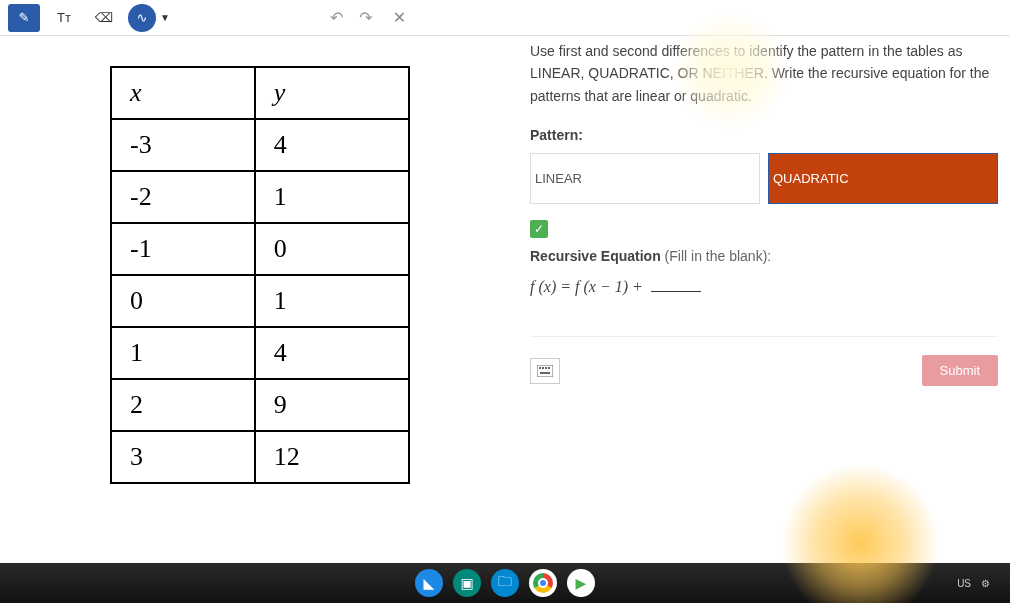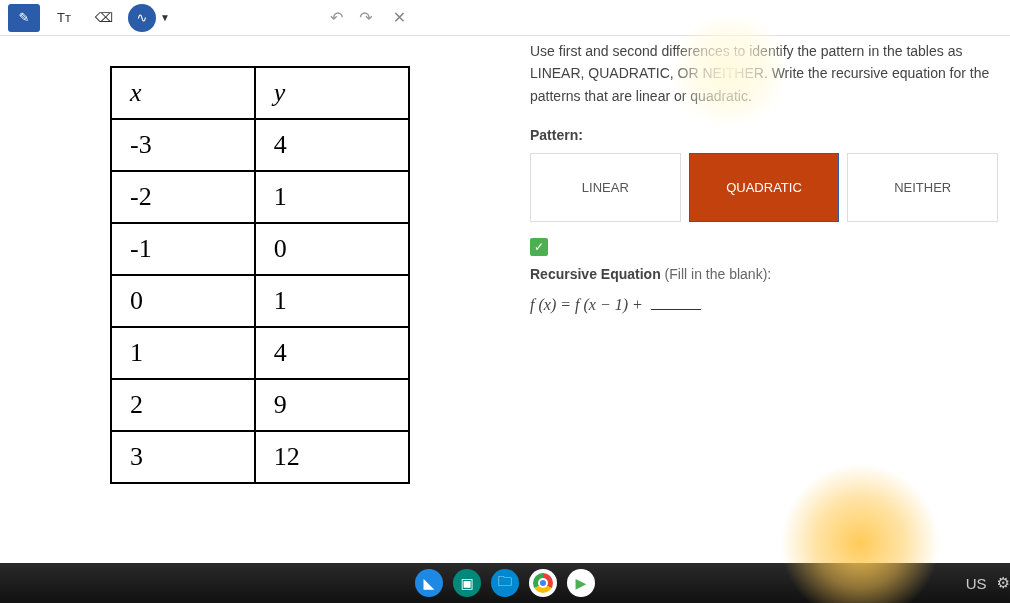--- a/index.html
+++ b/index.html
@@ -99,24 +99,23 @@
       font-weight: bold;
       margin-bottom: 10px;
     }
     .pattern-buttons {
       display: flex;
       gap: 8px;
       margin-bottom: 16px;
     }
     .pattern-btn {
       flex: 1;
-      padding: 26px 4px;
+      padding: 17px 4px;
       border: 1px solid #ddd;
       background: #fff;
-      text-align: center;
       font-size: 13px;
       cursor: pointer;
       color: #555;
     }
     .pattern-btn.selected {
       background: #c2410c;
       color: #fff;
       border-color: #2a5caa;
     }
     .check-badge {
@@ -196,26 +195,26 @@
       height: 28px;
       border-radius: 50%;
       display: flex;
       align-items: center;
       justify-content: center;
       font-size: 14px;
       cursor: pointer;
     }
     .taskbar-right {
       position: absolute;
-      right: 0;
+      right: 20px;
       display: flex;
       align-items: center;
       gap: 10px;
       color: #ccc;
-      font-size: 15px;
+      font-size: 10px;
     }
     .tb-blue { background: #1e88e5; color:#fff; }
     .tb-teal { background: #00897b; color:#fff; }
     .tb-folder { background: #0288d1; color:#fff; }
     .tb-chrome { background: #fff; }
     .tb-play { background: #fff; color:#4caf50; }
     .chrome-inner {
       width: 20px; height: 20px; border-radius:50%;
       background: conic-gradient(#ea4335 0 120deg, #fbbc05 120deg 240deg, #34a853 240deg 360deg);
       position: relative;
@@ -288,33 +287,45 @@
       </table>
   </div>
 
   <div class="right-panel">
     <p class="instructions">Use first and second differences to identify the pattern in the tables as LINEAR, QUADRATIC, OR NEITHER. Write the recursive equation for the patterns that are linear or quadratic.</p>
 
     <div class="pattern-label">Pattern:</div>
     <div class="pattern-buttons">
       <div class="pattern-btn">LINEAR</div>
       <div class="pattern-btn selected">QUADRATIC</div>
-      <div class="pattern-btn">NEITHER</div>
     </div>
 
     <div class="check-badge">✓</div>
 
     <div class="recursive-label">
       <span>Recursive Equation </span><span class="hint">(Fill in the blank):</span>
     </div>
 
     <div class="equation">
       <span>f (x) = f (x − 1) + </span><span class="blank"></span>
     </div>
 
+    <div class="answer-row">
+      <div class="keyboard-btn">
+        <svg width="16" height="12" viewBox="0 0 16 12">
+            <rect x="0" y="0" width="16" height="12" fill="none" stroke="#666"></rect>
+            <rect x="2" y="2" width="2" height="2" fill="#666"></rect>
+            <rect x="5" y="2" width="2" height="2" fill="#666"></rect>
+            <rect x="8" y="2" width="2" height="2" fill="#666"></rect>
+            <rect x="11" y="2" width="2" height="2" fill="#666"></rect>
+            <rect x="3" y="7" width="10" height="2" fill="#666"></rect>
+          </svg>
+      </div>
+      <button class="submit-btn">Submit</button>
+    </div>
   </div>
 </div>
 
 <div class="taskbar">
   <div class="taskbar-icon tb-blue">◣</div>
   <div class="taskbar-icon tb-teal">▣</div>
   <div class="taskbar-icon tb-folder">🗀</div>
   <div class="taskbar-icon tb-chrome">
       <div class="chrome-inner"></div>
     </div>

